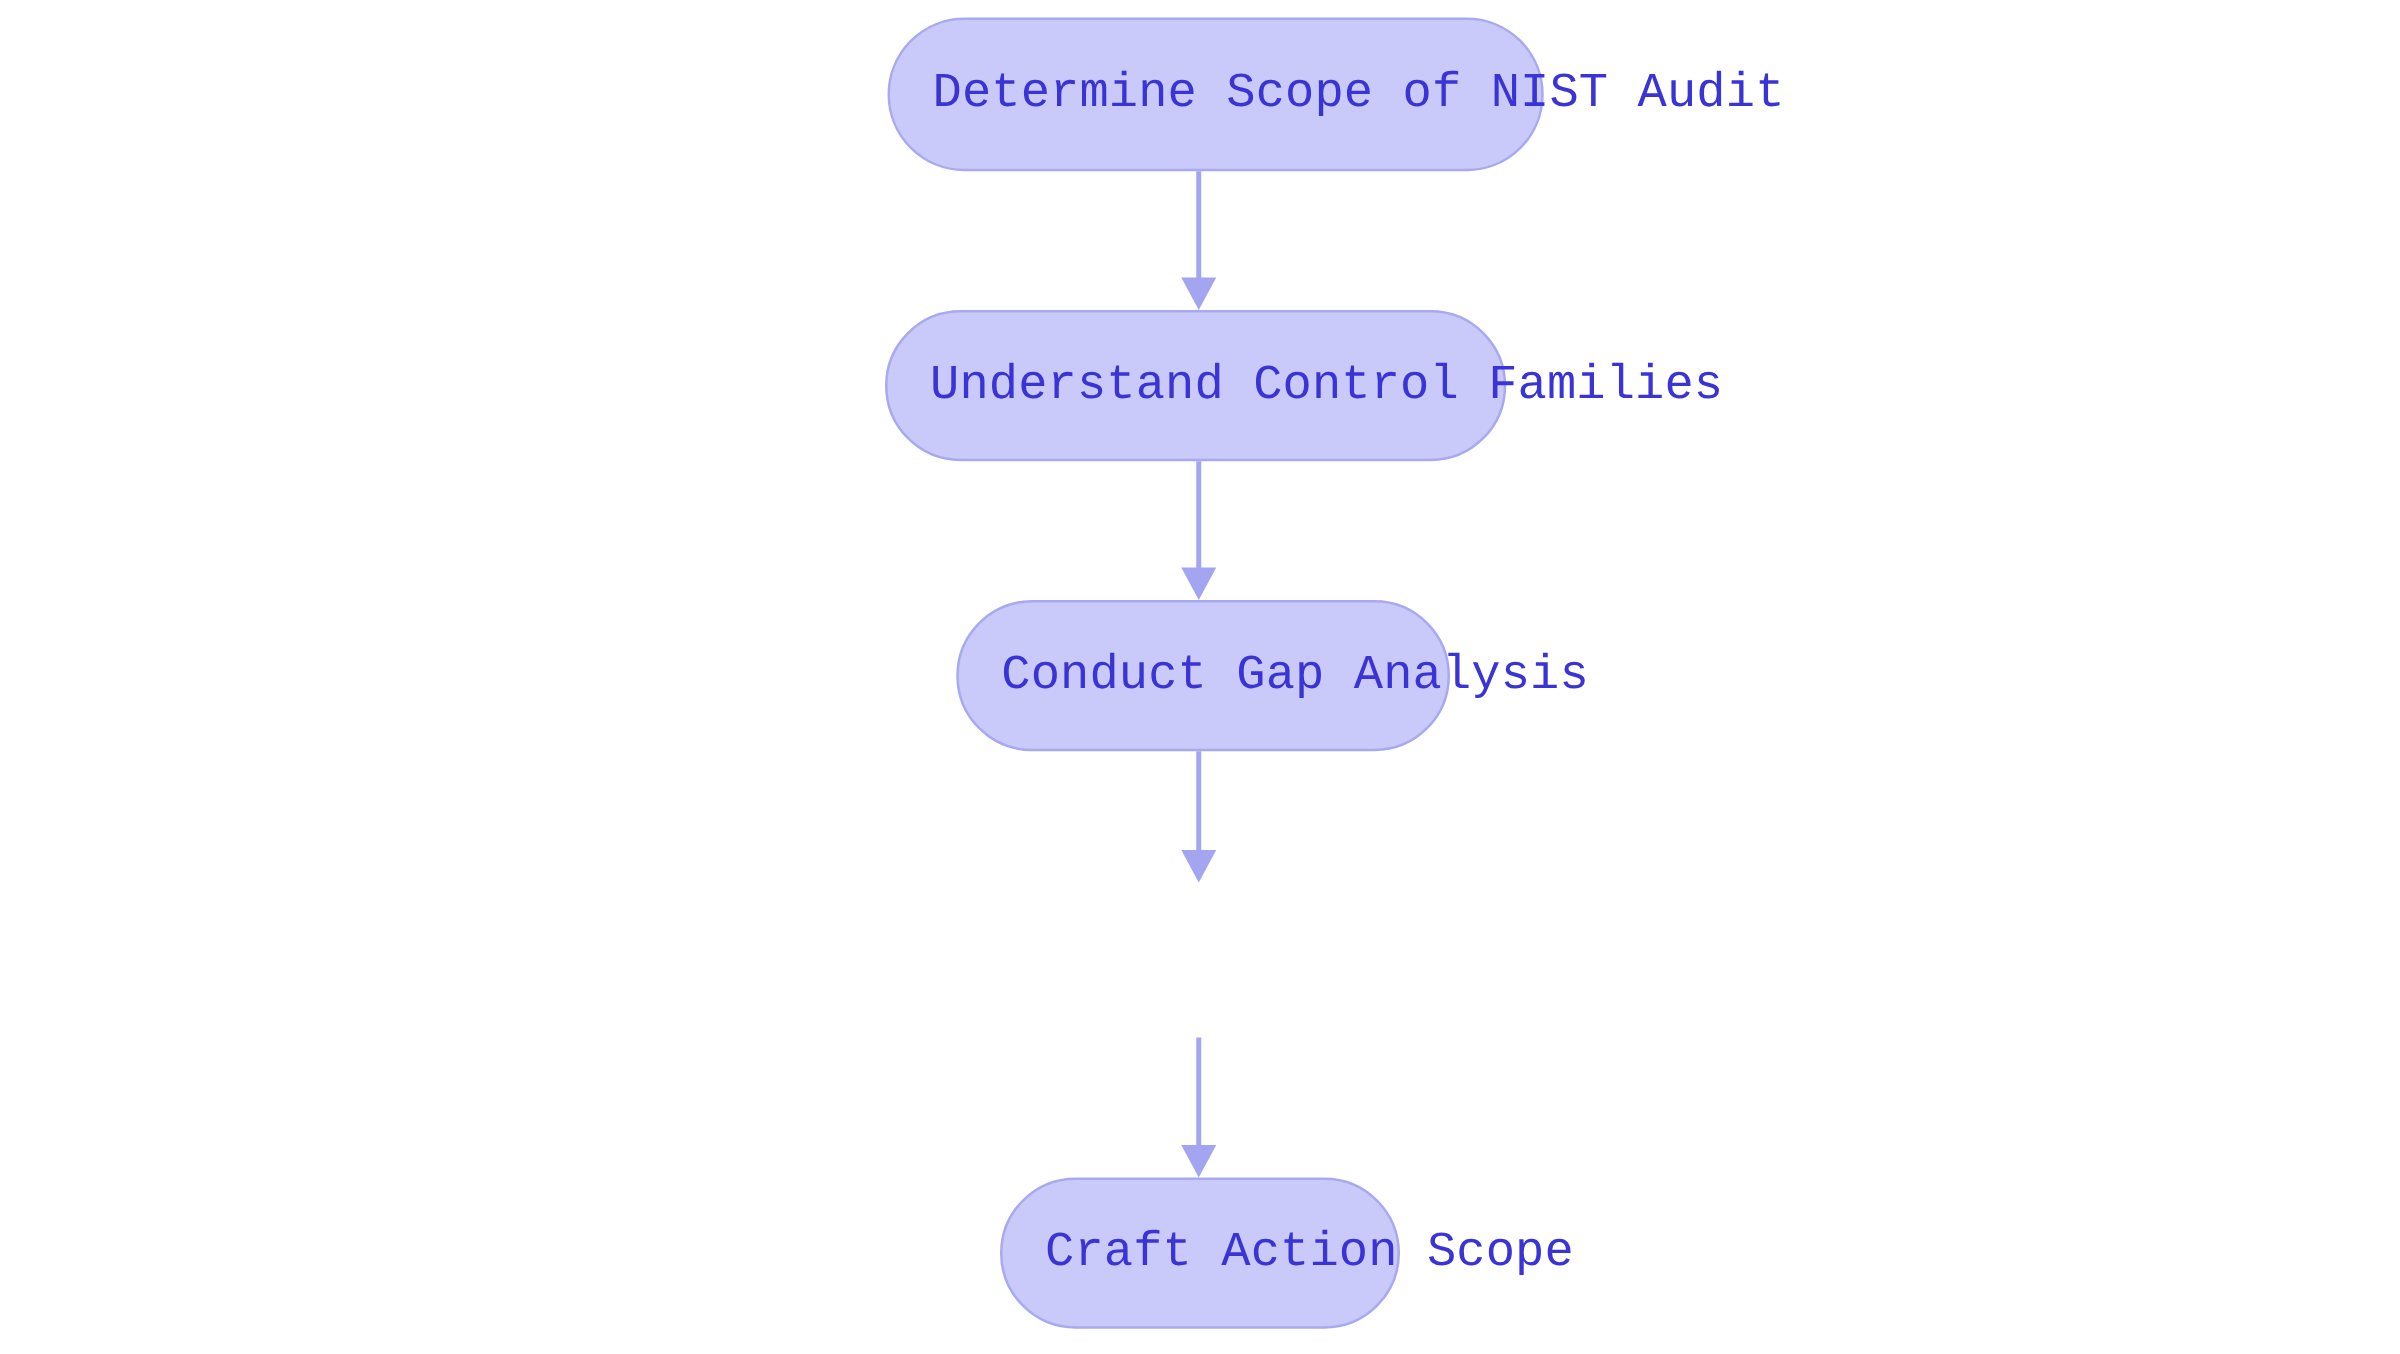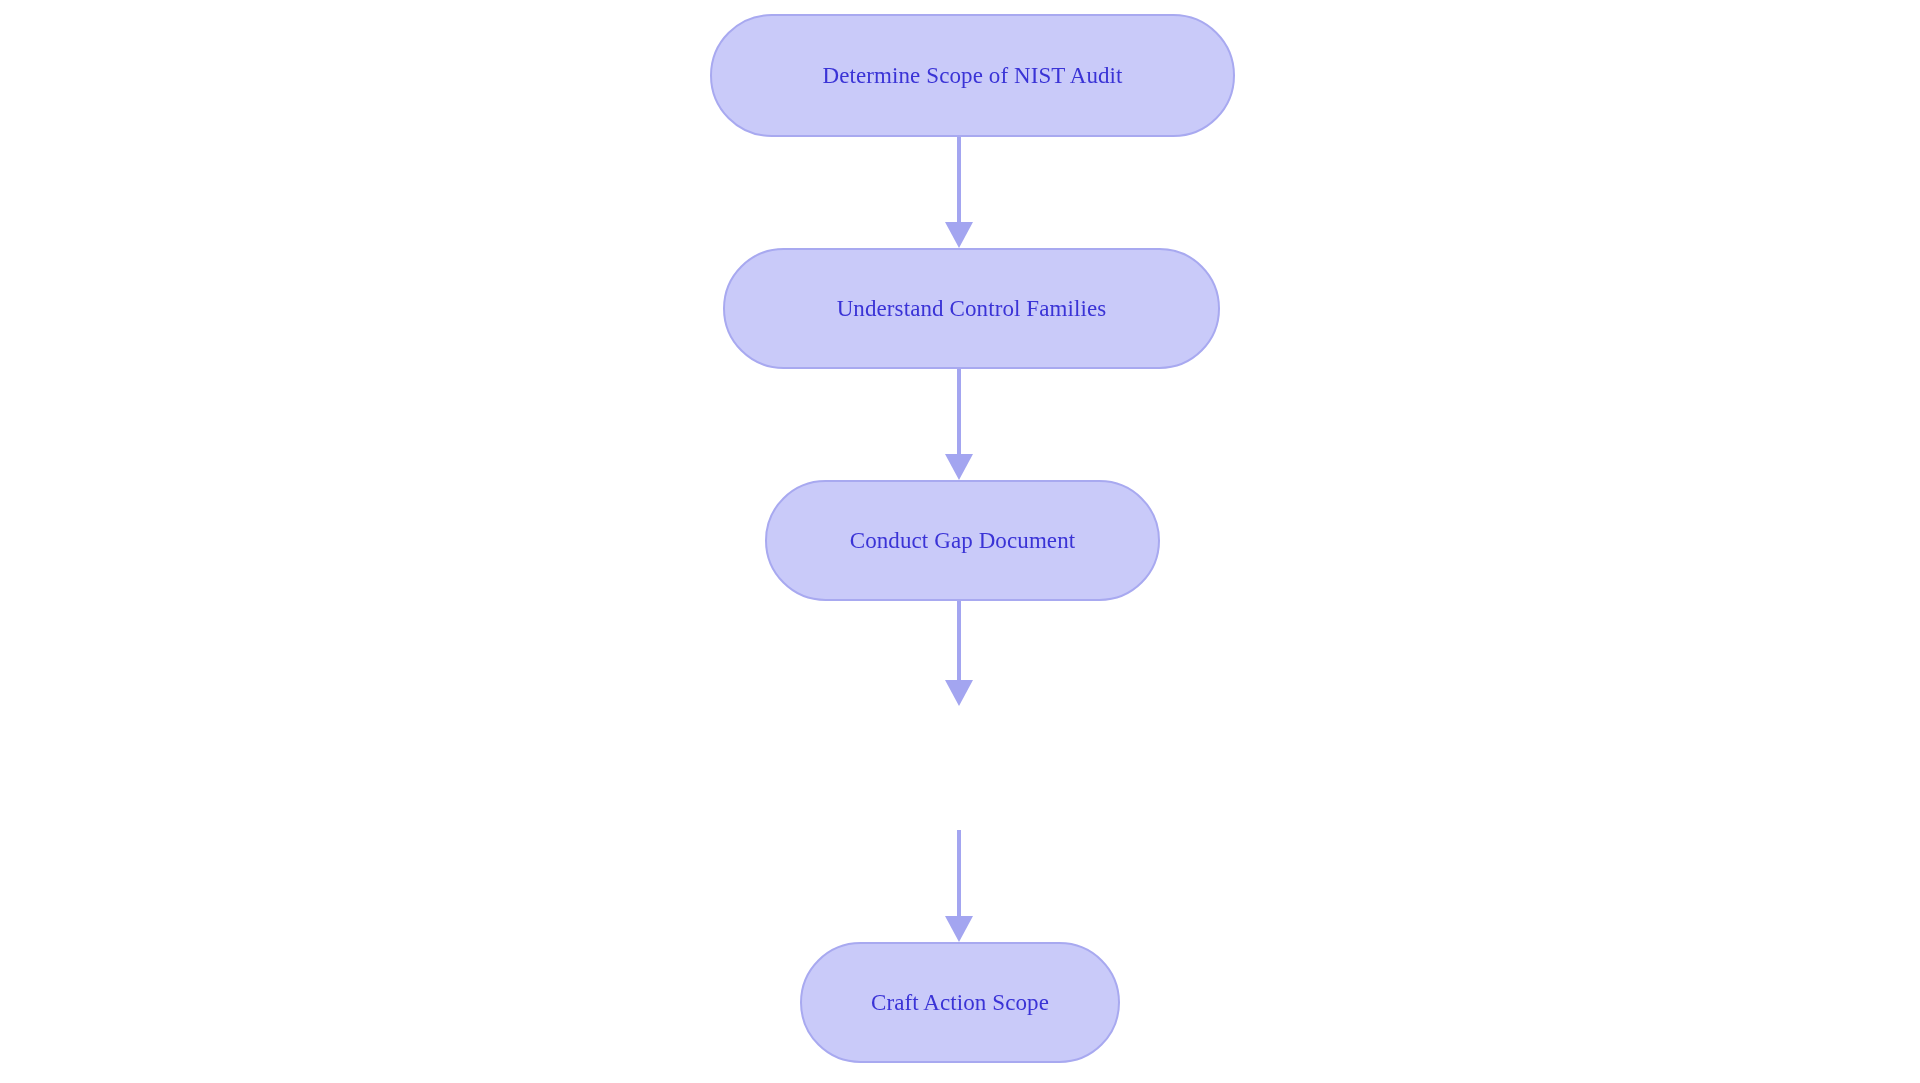--- a/index.html
+++ b/index.html
@@ -16,27 +16,27 @@
     width: 1920px;
     height: 1083px;
     background: #ffffff;
     overflow: hidden;
   }
   .flow-node {
     position: absolute;
     box-sizing: border-box;
     display: flex;
     align-items: center;
-    justify-content: center;
+    justify-content: flex-start;
     background: #c9caf9;
     border: 2px solid #a8a9f0;
     border-radius: 999px;
     color: #3a33d6;
-    font-family: Liberation Serif, serif;
-    font-size: 23px;
+    font-family: Liberation Mono, monospace;
+    font-size: 39px;
     font-weight: 400;
     letter-spacing: 0.1px;
     line-height: 1.1;
     white-space: nowrap;
     user-select: none;
   }
   .flow-node .node-label {
     display: block;
     padding: 0 34px;
   }
@@ -72,26 +72,26 @@
         <polygon points="945,680 973,680 959,706" class="conn-head"></polygon>
         <line x1="959" y1="830" x2="959" y2="920" class="conn-line"></line>
         <polygon points="945,916 973,916 959,942" class="conn-head"></polygon>
       </g>
   </svg>
 
   <div class="flow-node" id="node-n1" style="left: 710px; top: 14px; width: 525px; height: 123px;">
     <span class="node-label">Determine Scope of NIST Audit</span>
   </div>
 
-  <div class="flow-node" id="node-n2" style="left: 723px; top: 248px; width: 497px; height: 121px;">
+  <div class="flow-node" id="node-n2" style="left: 708px; top: 248px; width: 497px; height: 121px;">
     <span class="node-label">Understand Control Families</span>
   </div>
 
   <div class="flow-node" id="node-n3" style="left: 765px; top: 480px; width: 395px; height: 121px;">
-    <span class="node-label">Conduct Gap Document</span>
+    <span class="node-label">Conduct Gap Analysis</span>
   </div>
 
 
   <div class="flow-node" id="node-n5" style="left: 800px; top: 942px; width: 320px; height: 121px;">
     <span class="node-label">Craft Action Scope</span>
   </div>
 
 </div>
 
 </body></html>

